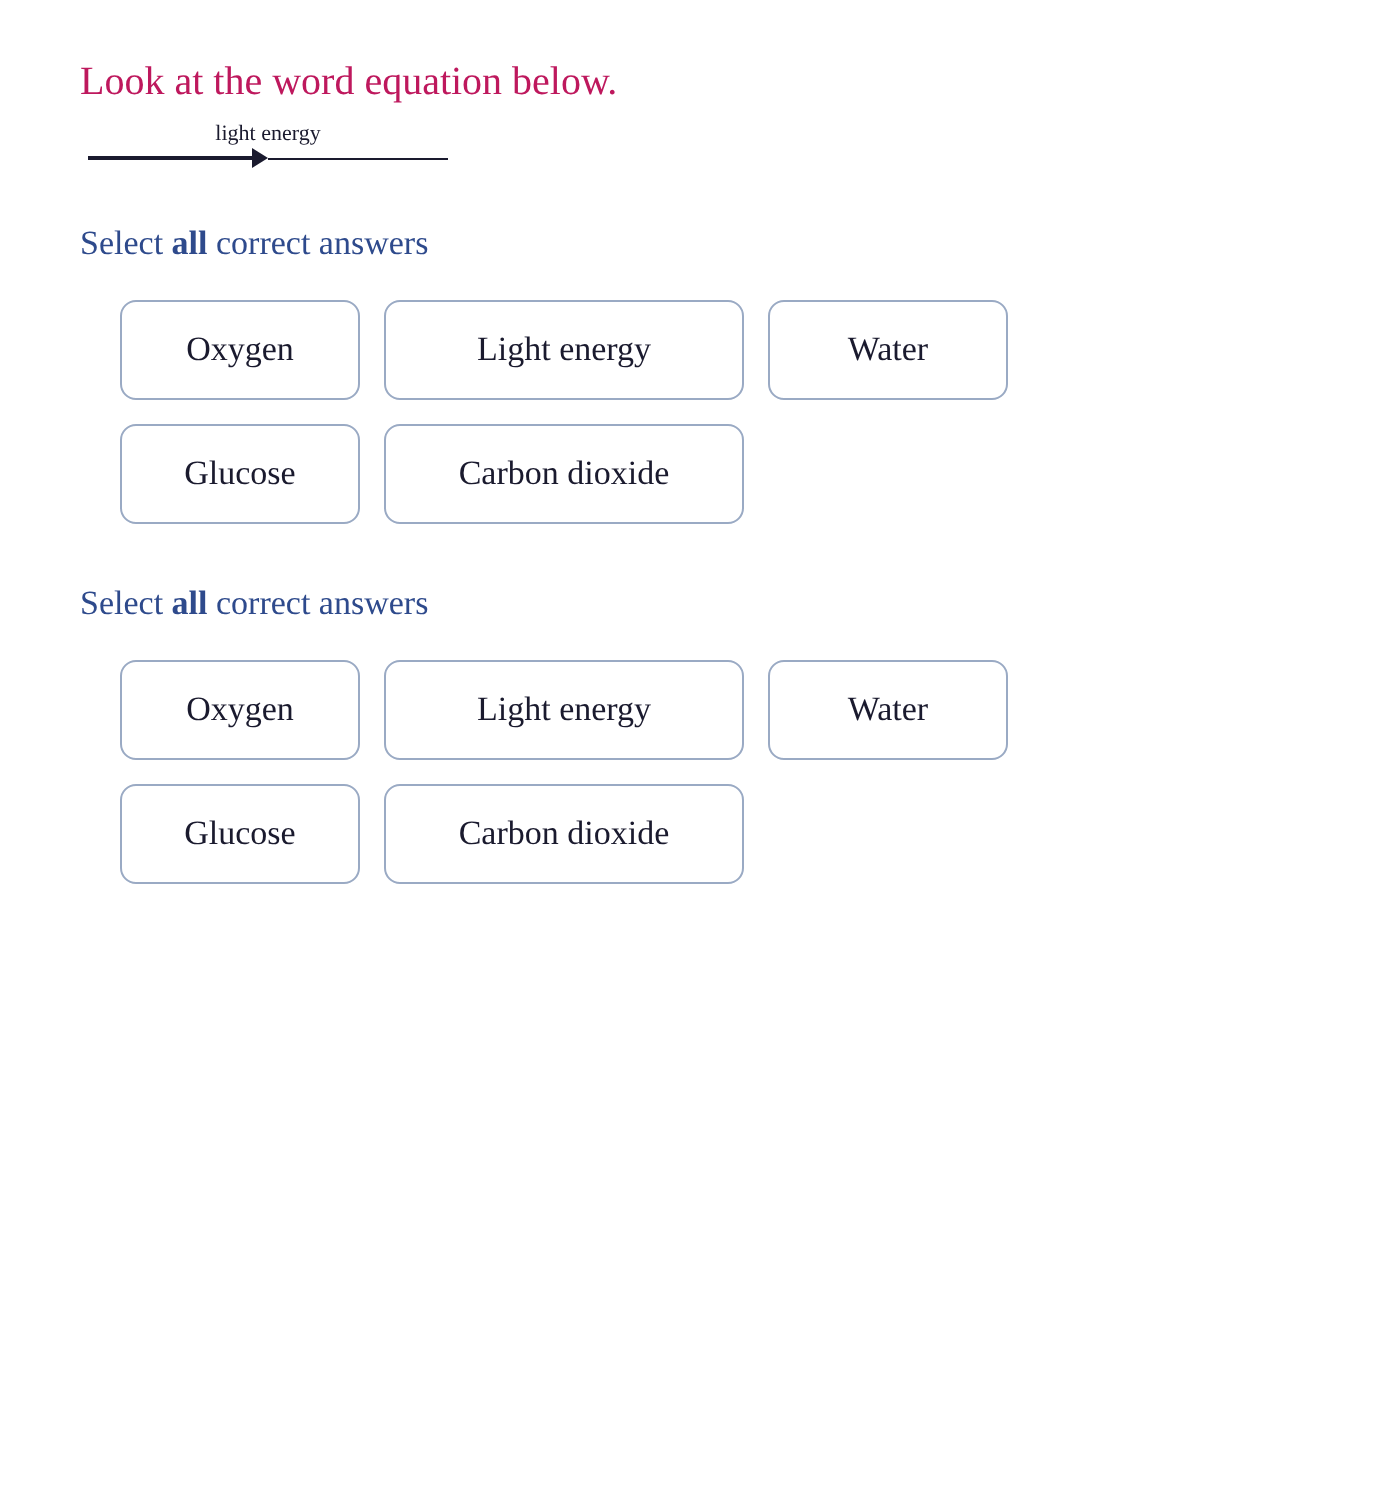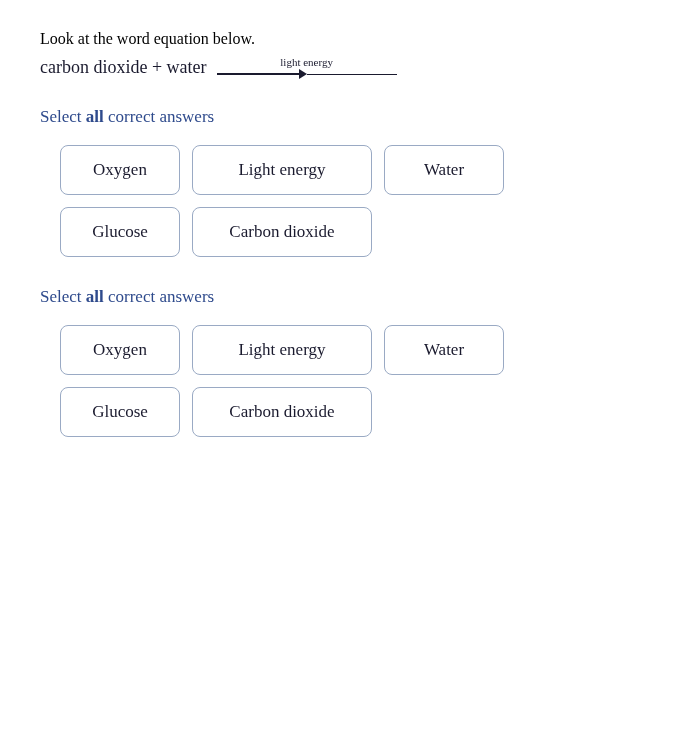--- a/index.html
+++ b/index.html
@@ -12,23 +12,23 @@
       width: 700px;
       min-height: 756px;
       background: #ffffff;
       font-family: 'Georgia', serif;
       font-size: 18px;
       color: #1a1a2e;
       padding: 30px 40px;
     }
 
     .intro-text {
-      font-size: 16px;
+      font-size: 20px;
       margin-bottom: 8px;
-      color: #000000;
+      color: #be185d;
     }
 
     .equation-line {
       display: flex;
       align-items: center;
       gap: 6px;
       font-size: 18px;
       margin-bottom: 28px;
       color: #1a1a2e;
     }
@@ -129,21 +129,20 @@
     .answer-btn.wide {
       min-width: 180px;
     }
   </style>
 </head>
 <body>
 
 <p class="intro-text">Look at the word equation below.</p>
 
 <div class="equation-line">
-  <span>carbon dioxide + water</span>
   <div class="equation-arrow-wrapper">
     <span class="arrow-label">light energy</span>
     <div class="arrow-line">
       <div class="arrow-shaft"></div>
       <div class="arrow-head"></div>
     </div>
   </div>
 </div>
 
 <div class="section">

